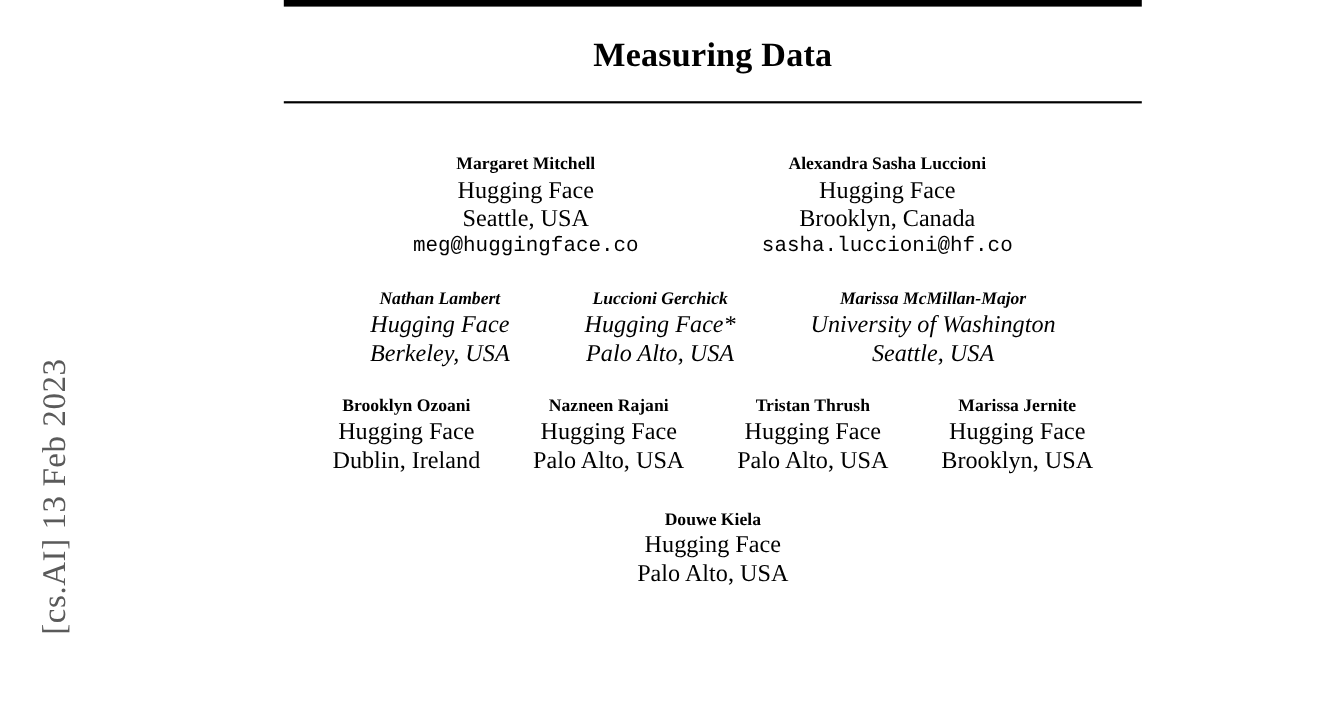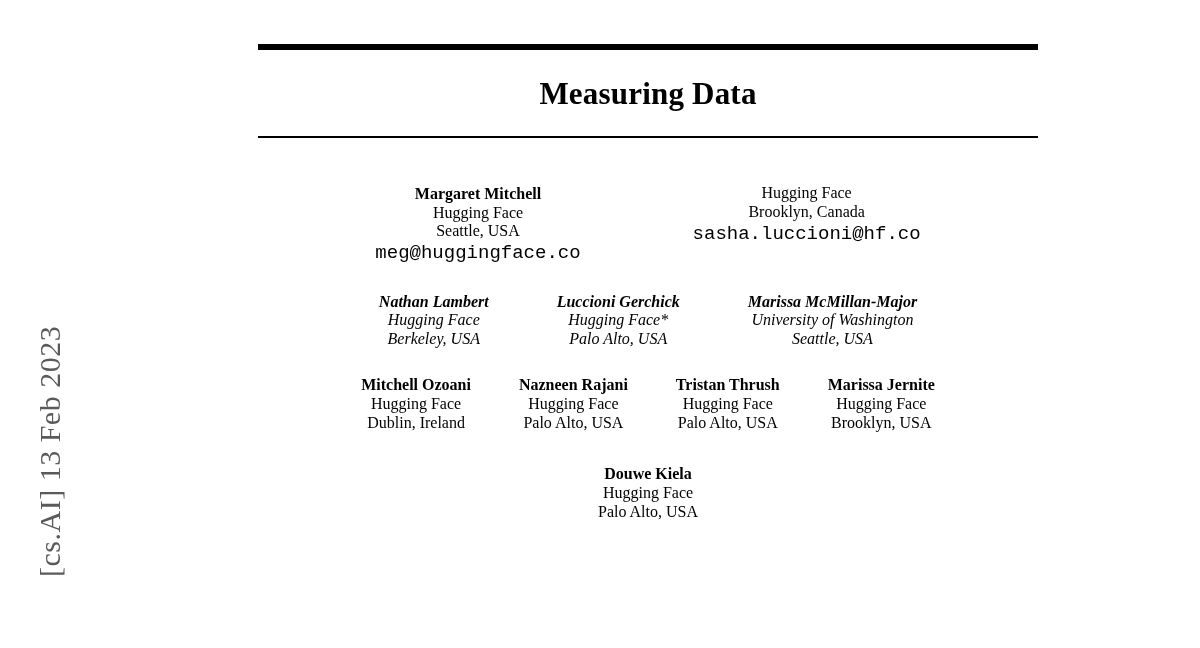--- a/index.html
+++ b/index.html
@@ -43,21 +43,20 @@
     position: absolute;
     left: 96px;
     top: 0;
     width: 1104px;
     height: 648px;
   }
 
   .title-block {
     width: 780px;
     margin: 0 auto;
-    padding-top: 44px;
   }
   .rule-top {
     height: 6px;
     background: #000000;
     width: 780px;
   }
   .paper-title {
     text-align: center;
     font-size: 31px;
     font-weight: bold;
@@ -86,21 +85,21 @@
     padding: 0 22px;
   }
   .author .name {
     font-size: 16px;
     font-weight: bold;
     line-height: 1.22;
     white-space: nowrap;
   }
   .author .affil,
   .author .location {
-    font-size: 16px;
+    font-size: 22px;
     line-height: 1.18;
     white-space: nowrap;
   }
   .author .email {
     font-family: "Liberation Mono", monospace;
     font-size: 19px;
     line-height: 1.3;
     white-space: nowrap;
   }
 
@@ -128,20 +127,21 @@
   <div class="authors">
 
     <div class="author-row row-1">
       <div class="author">
         <div class="name">Margaret Mitchell</div>
         <div class="affil">Hugging Face</div>
         <div class="location">Seattle, USA</div>
         <div class="email">meg@huggingface.co</div>
       </div>
       <div class="author">
+        <div class="name">Alexandra Sasha Luccioni</div>
         <div class="affil">Hugging Face</div>
         <div class="location">Brooklyn, Canada</div>
         <div class="email">sasha.luccioni@hf.co</div>
       </div>
     </div>
 
     <div class="author-row row-2">
       <div class="author">
         <div class="name">Nathan Lambert</div>
         <div class="affil">Hugging Face</div>
@@ -154,21 +154,21 @@
       </div>
       <div class="author">
         <div class="name">Marissa McMillan-Major</div>
         <div class="affil">University of Washington</div>
         <div class="location">Seattle, USA</div>
       </div>
     </div>
 
     <div class="author-row row-3">
       <div class="author">
-        <div class="name">Mitchell Ozoani</div>
+        <div class="name">Brooklyn Ozoani</div>
         <div class="affil">Hugging Face</div>
         <div class="location">Dublin, Ireland</div>
       </div>
       <div class="author">
         <div class="name">Nazneen Rajani</div>
         <div class="affil">Hugging Face</div>
         <div class="location">Palo Alto, USA</div>
       </div>
       <div class="author">
         <div class="name">Tristan Thrush</div>

